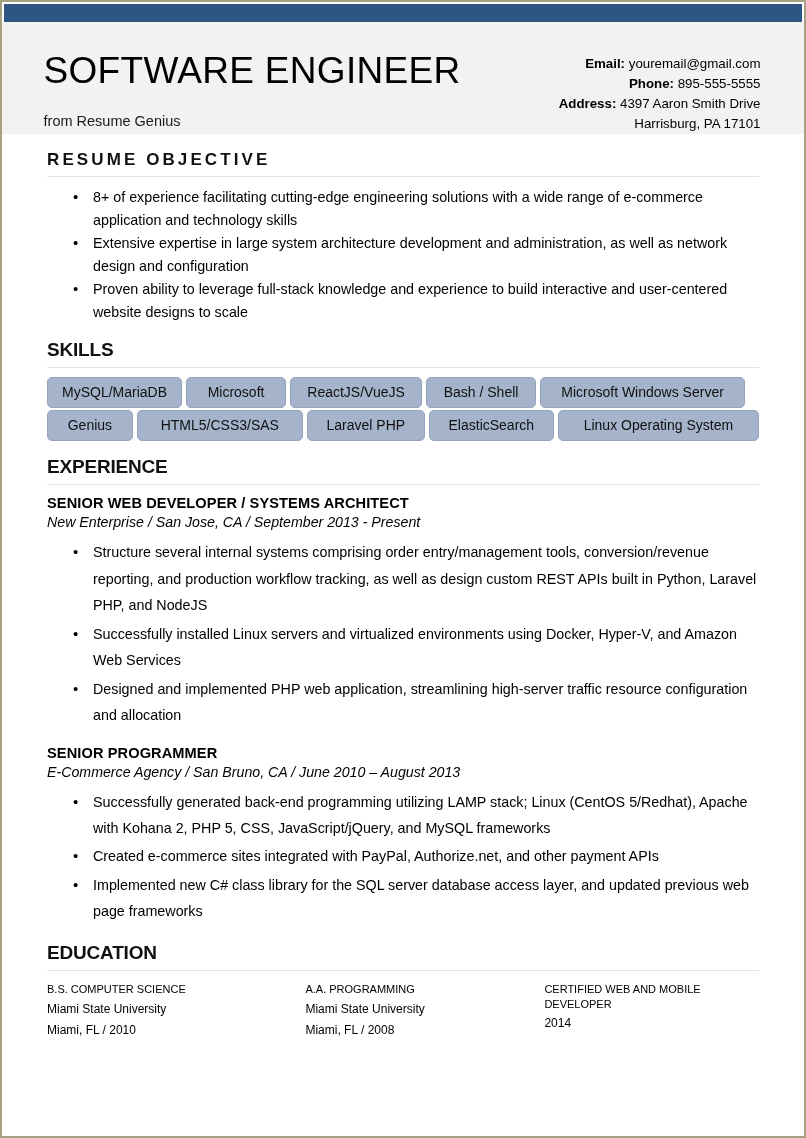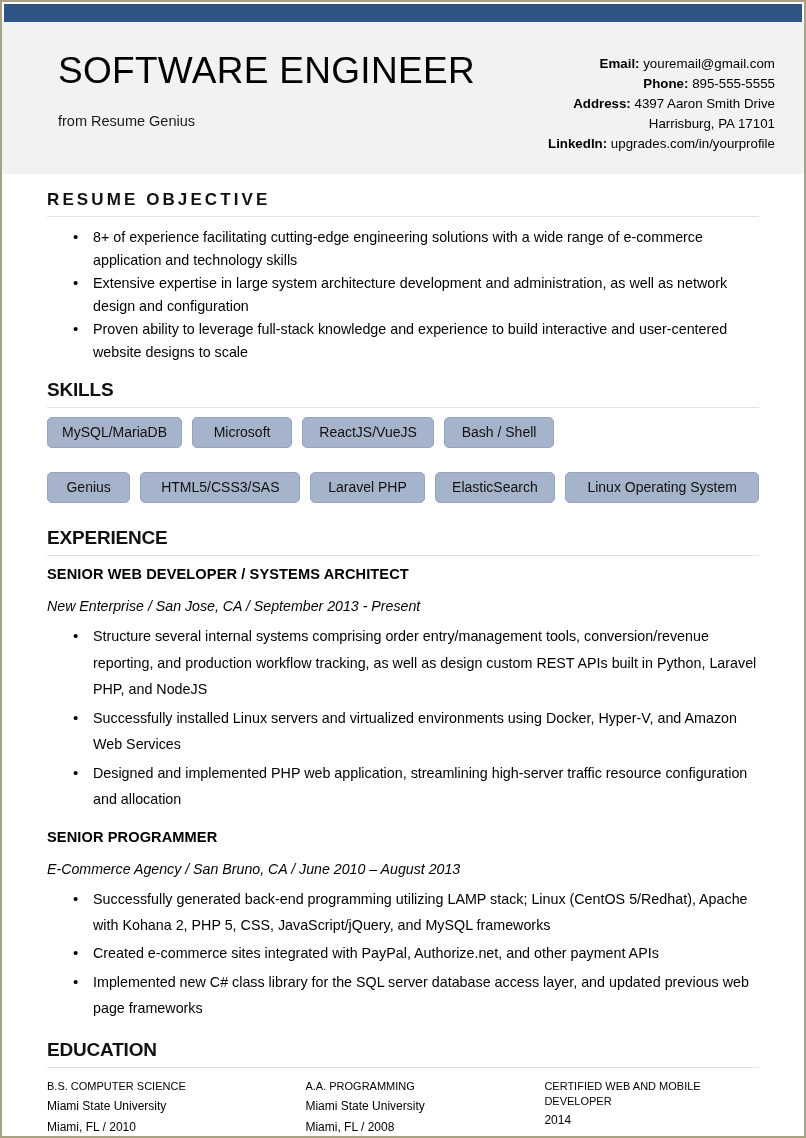--- a/index.html
+++ b/index.html
@@ -30,26 +30,26 @@
   .rule-bar {
     flex: 0 0 auto;
     height: 18px;
     background: #2f5585;
   }
   .rule-bar.top   { margin: 2px 2px 0 2px; }
 
   
   #header-band {
     flex: 0 0 auto;
-    height: 152px;
+    height: 112px;
     background: #f2f2f0;
     box-sizing: border-box;
-    padding: 22px 42px 0 56px;
-    display: flex;
-    justify-content: space-between;
+    padding: 22px 42px 0 40px;
+    display: flex;
+    justify-content: center;
     align-items: flex-start;
   }
   #header-left { padding-top: 8px; }
   #job-title {
     font-size: 37px;
     letter-spacing: 0.3px;
     line-height: 1.05;
     font-weight: 400;
     white-space: nowrap;
   }
@@ -117,22 +117,22 @@
     top: -1px;
     font-size: 15px;
   }
   ul.bullets.loose li { line-height: 1.85; margin-bottom: 2px; }
 
   
   #skills-section { margin-top: 16px; }
   .skill-rows { margin-top: 9px; }
   .skill-row {
     display: flex;
-    gap: 10px;
-    margin-bottom: 24px;
+    gap: 4px;
+    margin-bottom: 2px;
   }
   .skill-badge {
     background: #a5b3cb;
     border: 1px solid #94a4bf;
     border-radius: 5px;
     font-size: 14px;
     color: #111111;
     padding: 6px 14px 7px 14px;
     text-align: center;
     white-space: nowrap;
@@ -144,21 +144,21 @@
   .job { margin-top: 10px; }
   .job + .job { margin-top: 16px; }
   .job-title {
     font-size: 14.6px;
     font-weight: bold;
     letter-spacing: 0.1px;
   }
   .job-meta {
     font-size: 14.2px;
     font-style: italic;
-    margin-top: 16px;
+    margin-top: 3px;
   }
 
   
   #education-section { margin-top: 17px; }
   .edu-cols {
     display: flex;
     margin-top: 11px;
   }
   .edu-col { box-sizing: border-box; padding-right: 16px; }
   .edu-col.c1 { width: 265px; }
@@ -223,20 +223,21 @@
     </section>
 
     <section id="skills-section">
       <div class="section-head tight">SKILLS</div>
       <div class="skill-rows">
         <div class="skill-row">
           <div class="skill-badge">MySQL/MariaDB</div>
           <div class="skill-badge" style="width:100px">Microsoft</div>
           <div class="skill-badge" style="width:132px">ReactJS/VueJS</div>
           <div class="skill-badge" style="width:110px">Bash / Shell</div>
+          <div class="skill-badge" style="width:205px">Microsoft Windows Server</div>
         </div>
         <div class="skill-row">
           <div class="skill-badge" style="width:87px">Genius</div>
           <div class="skill-badge" style="width:169px">HTML5/CSS3/SAS</div>
           <div class="skill-badge" style="width:120px">Laravel PHP</div>
           <div class="skill-badge" style="width:127px">ElasticSearch</div>
           <div class="skill-badge" style="width:205px">Linux Operating System</div>
         </div>
       </div>
     </section>

